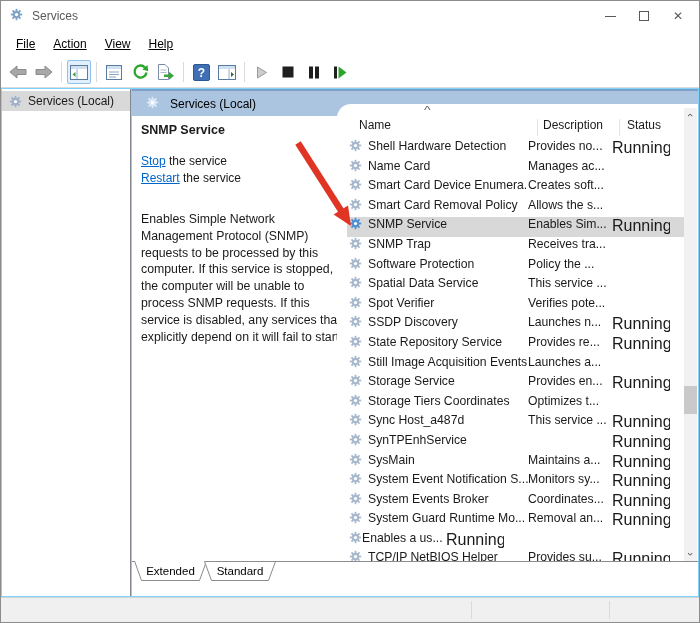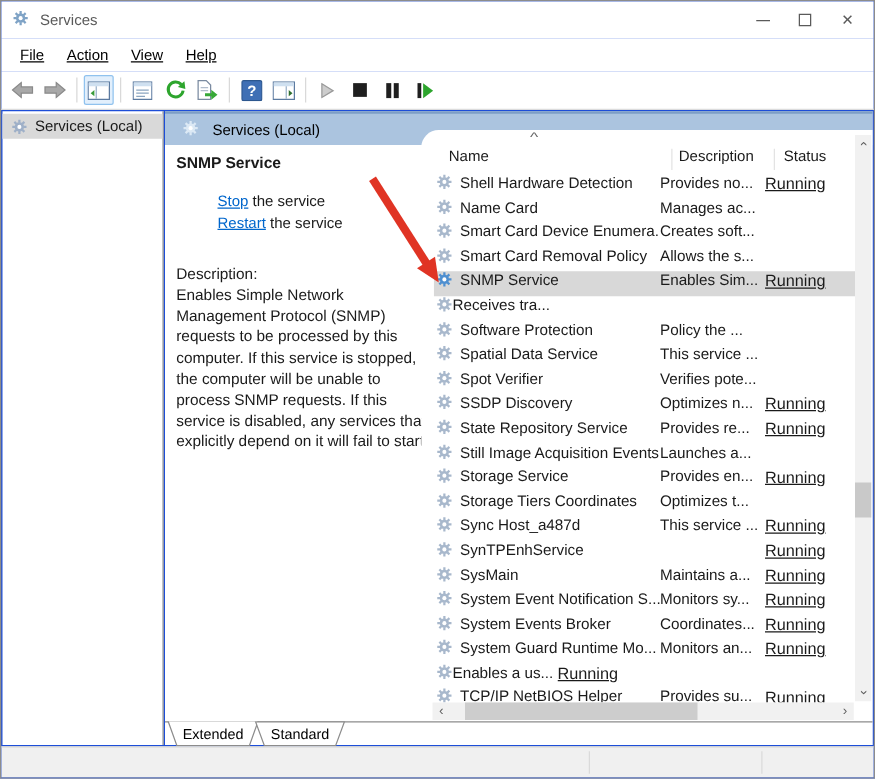--- a/index.html
+++ b/index.html
@@ -1,19 +1,19 @@
 <!DOCTYPE html>
 <html><head>
 <meta charset="utf-8">
 <style>
   * { margin:0; padding:0; box-sizing:border-box; }
   html,body { background:#fff; }
   body { font-family:"Liberation Sans","DejaVu Sans",sans-serif; font-size:12px; color:#1a1a1a; }
 
-  #window { position:relative; width:700px; height:623px; background:#1d4ed8;
+  #window { position:relative; width:700px; height:623px; background:#7dd3fc;
             border:1px solid #8c8c8c; overflow:hidden;padding-left:40px; }
 
   
   .titlebar { position:absolute; left:0; top:0; width:100%; height:30px; background:#fff; }
   .title-icon { position:absolute; left:9px; top:7px; width:16px; height:16px; color:#7fa3c6; }
   .title-text { position:absolute; left:31px; top:8px; color:#5a5a5a; font-size:12px; }
   .win-btn { position:absolute; top:0; width:30px; height:30px; display:flex; align-items:center; justify-content:center; }
   .btn-min { right:74px; } .btn-max { right:40px; } .btn-close { right:6px; }
   .glyph-min { width:11px; height:1px; background:#5a5a5a; display:block; }
   .glyph-max { width:10px; height:10px; border:1px solid #5a5a5a; display:block; }
@@ -41,59 +41,59 @@
   .right-pane { position:absolute; left:131px; top:88px; right:1px; bottom:26px; background:#fff; }
   .band { position:absolute; left:0; top:0; right:0; height:27px; background:#abc4df;
           border-top:2px solid #7d9ec6; }
   .band-icon { position:absolute; left:14px; top:5px; color:#dce9f5; display:flex; }
   .band-label { position:absolute; left:38px; top:6px; color:#000; font-size:12px; }
 
   
   .ext { position:absolute; left:9px; top:27px; width:206px; }
   .svc-title { margin-top:7px; font-weight:bold; font-size:12.5px; }
   .links { margin-top:16px; line-height:17px; }
-  .link { color:#0066cc; text-decoration:underline;margin-left:33px; }
+  .link { color:#0066cc; text-decoration:underline; }
   .desc-block { margin-top:24px; line-height:16.8px; font-size:12.3px; }
 
   
   .sheet { position:absolute; left:205px; top:15px; right:0; bottom:19px; background:#fff;
            border-top-left-radius:14px; }
   .hdr { position:absolute; left:0; top:8px; right:14px; height:27px; }
   .hdr-cell { position:absolute; top:6px; font-size:12px; color:#1a1a1a; white-space:nowrap; }
   .hc-name { left:22px; } .hc-desc { left:206px; } .hc-status { left:290px; }
   .hdr-sep { position:absolute; top:7px; width:1px; height:17px; background:#e3e3e3; }
   .hs1 { left:200px; } .hs2 { left:282px; }
   .sort-caret { position:absolute; left:88px; top:-7px; color:#666; font-size:10px;
                 transform:scaleX(1.4); }
 
   .rows { position:absolute; left:10px; top:35px; right:14px; bottom:15px; overflow:hidden; }
   .row { display:flex; align-items:flex-start; height:19.6px; white-space:nowrap; }
   .row.sel { background:#d8d8d8; }
   .cell-icon { margin-left:2px; width:13px; display:flex; flex:none; color:#a8b8cc; }
   .row.sel .cell-icon { color:#4e8fd0; }
   .cell-name { margin-left:6px; width:160px; flex:none; overflow:hidden; font-size:12.2px; }
   .cell-desc { width:84px; flex:none; overflow:hidden; font-size:12.2px; }
-  .cell-status { width:58px; flex:none; overflow:hidden; font-size:13px;text-decoration:underline; }
+  .cell-status { width:58px; flex:none; overflow:hidden; font-size:16px; }
 
   
   .vscroll { position:absolute; top:4px; bottom:16px; right:1px; width:13px; background:#f1f1f1; }
   .vs-btn { position:absolute; left:0; width:13px; height:14px; display:flex; align-items:center;
             justify-content:center; color:#5f5f5f; font-size:11px; }
   .vs-up { top:0; } .vs-up span { transform:rotate(90deg); display:block; }
   .vs-down { bottom:0; } .vs-down span { transform:rotate(90deg); display:block; }
   .vs-thumb { position:absolute; left:0; top:278px; width:13px; height:28px; background:#c9c9c9; }
 
   .hscroll { position:absolute; left:9px; right:15px; bottom:1px; height:14px; background:#f1f1f1; }
   .hs-btn { position:absolute; top:0; width:14px; height:14px; display:flex; align-items:center;
             justify-content:center; color:#5f5f5f; font-size:11px; }
   .hs-left { left:0; } .hs-right { right:0; }
   .hs-thumb { position:absolute; top:0; left:26px; width:186px; height:14px; background:#cdcdcd; }
 
   
-  .tabstrip { position:absolute; left:0; right:0; bottom:0; height:19px; background:#fff;
+  .tabstrip { position:absolute; left:0; right:0; bottom:16px; height:19px; background:#fff;
               border-top:1px solid #8c8c8c; }
   .tab { position:absolute; top:-1px; width:74px; height:20px; }
   .tab-ext { left:1px; } .tab-std { left:71px; }
   .tab text { font-size:11.5px; fill:#000; }
 
   
   .statusbar { position:absolute; left:0; bottom:0; width:100%; height:25px; background:#f0f0f0;
                border-top:1px solid #d4d4d4; }
   .sb-sep { position:absolute; top:3px; bottom:3px; width:1px; background:#dadada; }
   .sb1 { left:470px; } .sb2 { left:608px; }
@@ -272,21 +272,20 @@
       <span class="band-label">Services (Local)</span>
     </div>
 
     <div class="ext">
       <div class="svc-title">SNMP Service</div>
       <div class="links">
         <div><span class="link">Stop</span><span> the service</span></div>
         <div><span class="link">Restart</span><span> the service</span></div>
       </div>
       <div class="desc-block">
-        <div>Description:</div>
         <div>Enables Simple Network Management Protocol (SNMP) requests to be processed by this computer. If this service is stopped, the computer will be unable to process SNMP requests. If this service is disabled, any services that explicitly depend on it will fail to start.</div>
       </div>
     </div>
 
     <div class="sheet">
       <div class="hdr">
         <span class="sort-caret">^</span>
         <span class="hdr-cell hc-name">Name</span>
         <span class="hdr-cell hc-desc">Description</span>
         <span class="hdr-cell hc-status">Status</span>
@@ -410,20 +409,21 @@
                   <line x1="12" y1="8" x2="15" y2="8"></line>
       <line x1="3.05" y1="3.05" x2="5.2" y2="5.2"></line>
                   <line x1="10.8" y1="10.8" x2="12.95" y2="12.95"></line>
       <line x1="3.05" y1="12.95" x2="5.2" y2="10.8"></line>
                   <line x1="10.8" y1="5.2" x2="12.95" y2="3.05"></line>
     </g>
     <circle cx="8" cy="8" r="4.6" fill="currentColor"></circle>
     <circle cx="8" cy="8" r="2" fill="#ffffff"></circle>
   </svg>
 </span>
+    <span class="cell-name">SNMP Trap</span>
     <span class="cell-desc">Receives tra...</span>
     <span class="cell-status"></span>
   </div>
           <div class="row">
     <span class="cell-icon gear">
   <svg viewBox="0 0 16 16" width="13" height="13">
     <g stroke="currentColor" stroke-width="2.2">
       <line x1="8" y1="1" x2="8" y2="4"></line>
                   <line x1="8" y1="12" x2="8" y2="15"></line>
       <line x1="1" y1="8" x2="4" y2="8"></line>
@@ -494,21 +494,21 @@
       <line x1="3.05" y1="3.05" x2="5.2" y2="5.2"></line>
                   <line x1="10.8" y1="10.8" x2="12.95" y2="12.95"></line>
       <line x1="3.05" y1="12.95" x2="5.2" y2="10.8"></line>
                   <line x1="10.8" y1="5.2" x2="12.95" y2="3.05"></line>
     </g>
     <circle cx="8" cy="8" r="4.6" fill="currentColor"></circle>
     <circle cx="8" cy="8" r="2" fill="#ffffff"></circle>
   </svg>
 </span>
     <span class="cell-name">SSDP Discovery</span>
-    <span class="cell-desc">Optimizes n...</span>
+    <span class="cell-desc">Launches n...</span>
     <span class="cell-status">Running</span>
   </div>
           <div class="row">
     <span class="cell-icon gear">
   <svg viewBox="0 0 16 16" width="13" height="13">
     <g stroke="currentColor" stroke-width="2.2">
       <line x1="8" y1="1" x2="8" y2="4"></line>
                   <line x1="8" y1="12" x2="8" y2="15"></line>
       <line x1="1" y1="8" x2="4" y2="8"></line>
                   <line x1="12" y1="8" x2="15" y2="8"></line>
@@ -704,21 +704,21 @@
       <line x1="3.05" y1="3.05" x2="5.2" y2="5.2"></line>
                   <line x1="10.8" y1="10.8" x2="12.95" y2="12.95"></line>
       <line x1="3.05" y1="12.95" x2="5.2" y2="10.8"></line>
                   <line x1="10.8" y1="5.2" x2="12.95" y2="3.05"></line>
     </g>
     <circle cx="8" cy="8" r="4.6" fill="currentColor"></circle>
     <circle cx="8" cy="8" r="2" fill="#ffffff"></circle>
   </svg>
 </span>
     <span class="cell-name">System Guard Runtime Mo...</span>
-    <span class="cell-desc">Monitors an...</span>
+    <span class="cell-desc">Removal an...</span>
     <span class="cell-status">Running</span>
   </div>
           <div class="row">
     <span class="cell-icon gear">
   <svg viewBox="0 0 16 16" width="13" height="13">
     <g stroke="currentColor" stroke-width="2.2">
       <line x1="8" y1="1" x2="8" y2="4"></line>
                   <line x1="8" y1="12" x2="8" y2="15"></line>
       <line x1="1" y1="8" x2="4" y2="8"></line>
                   <line x1="12" y1="8" x2="15" y2="8"></line>

